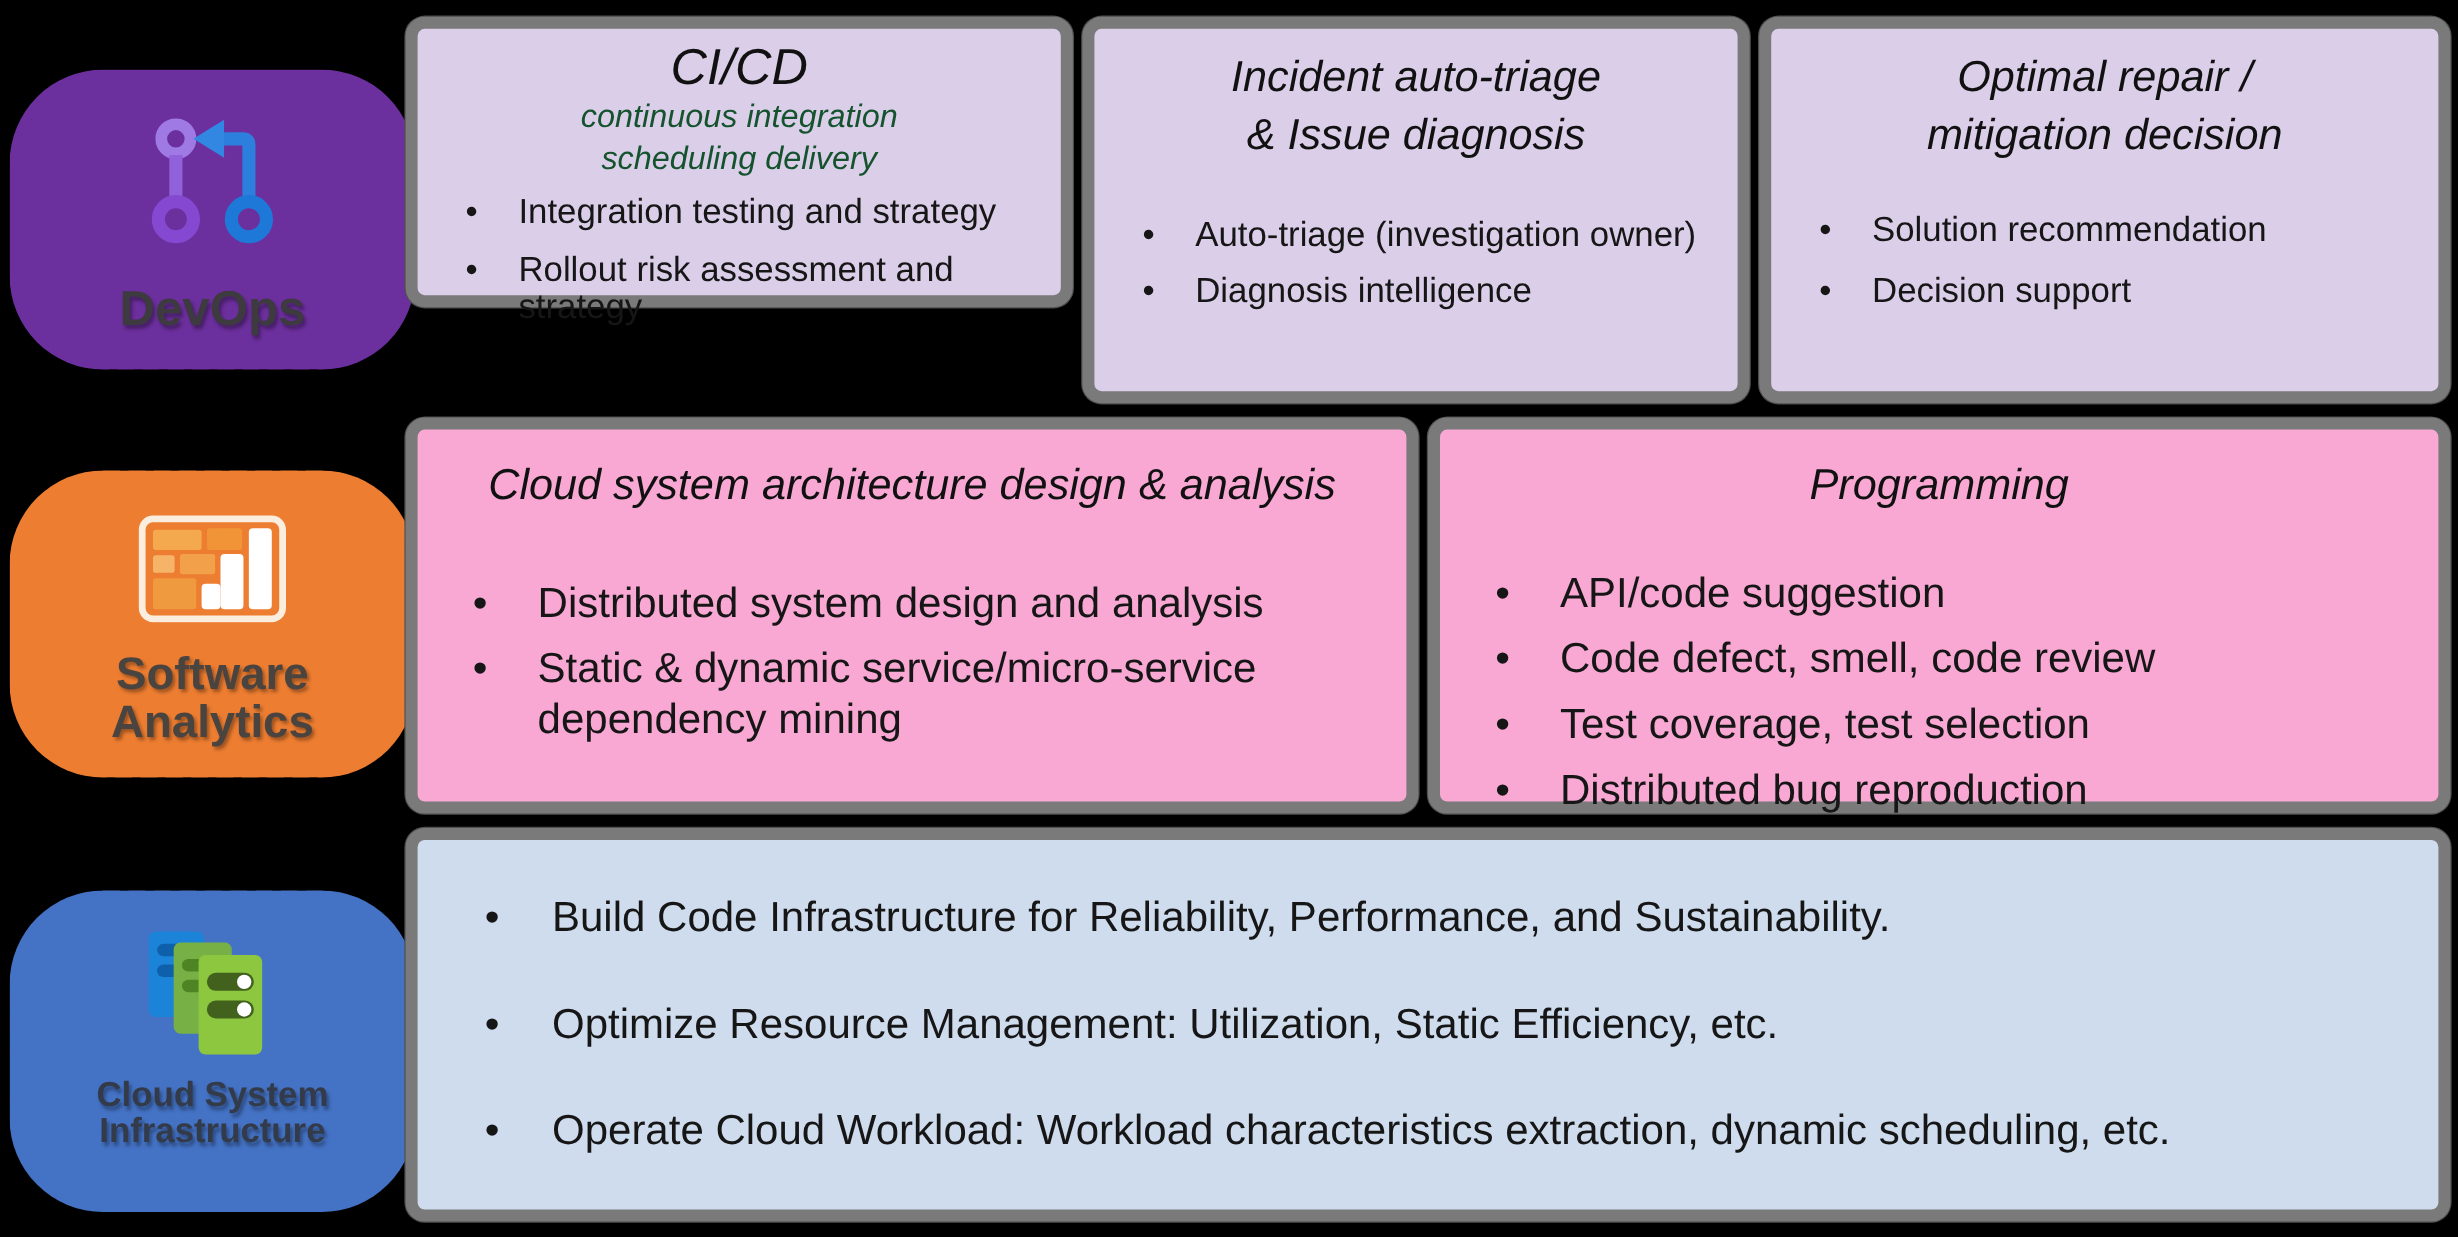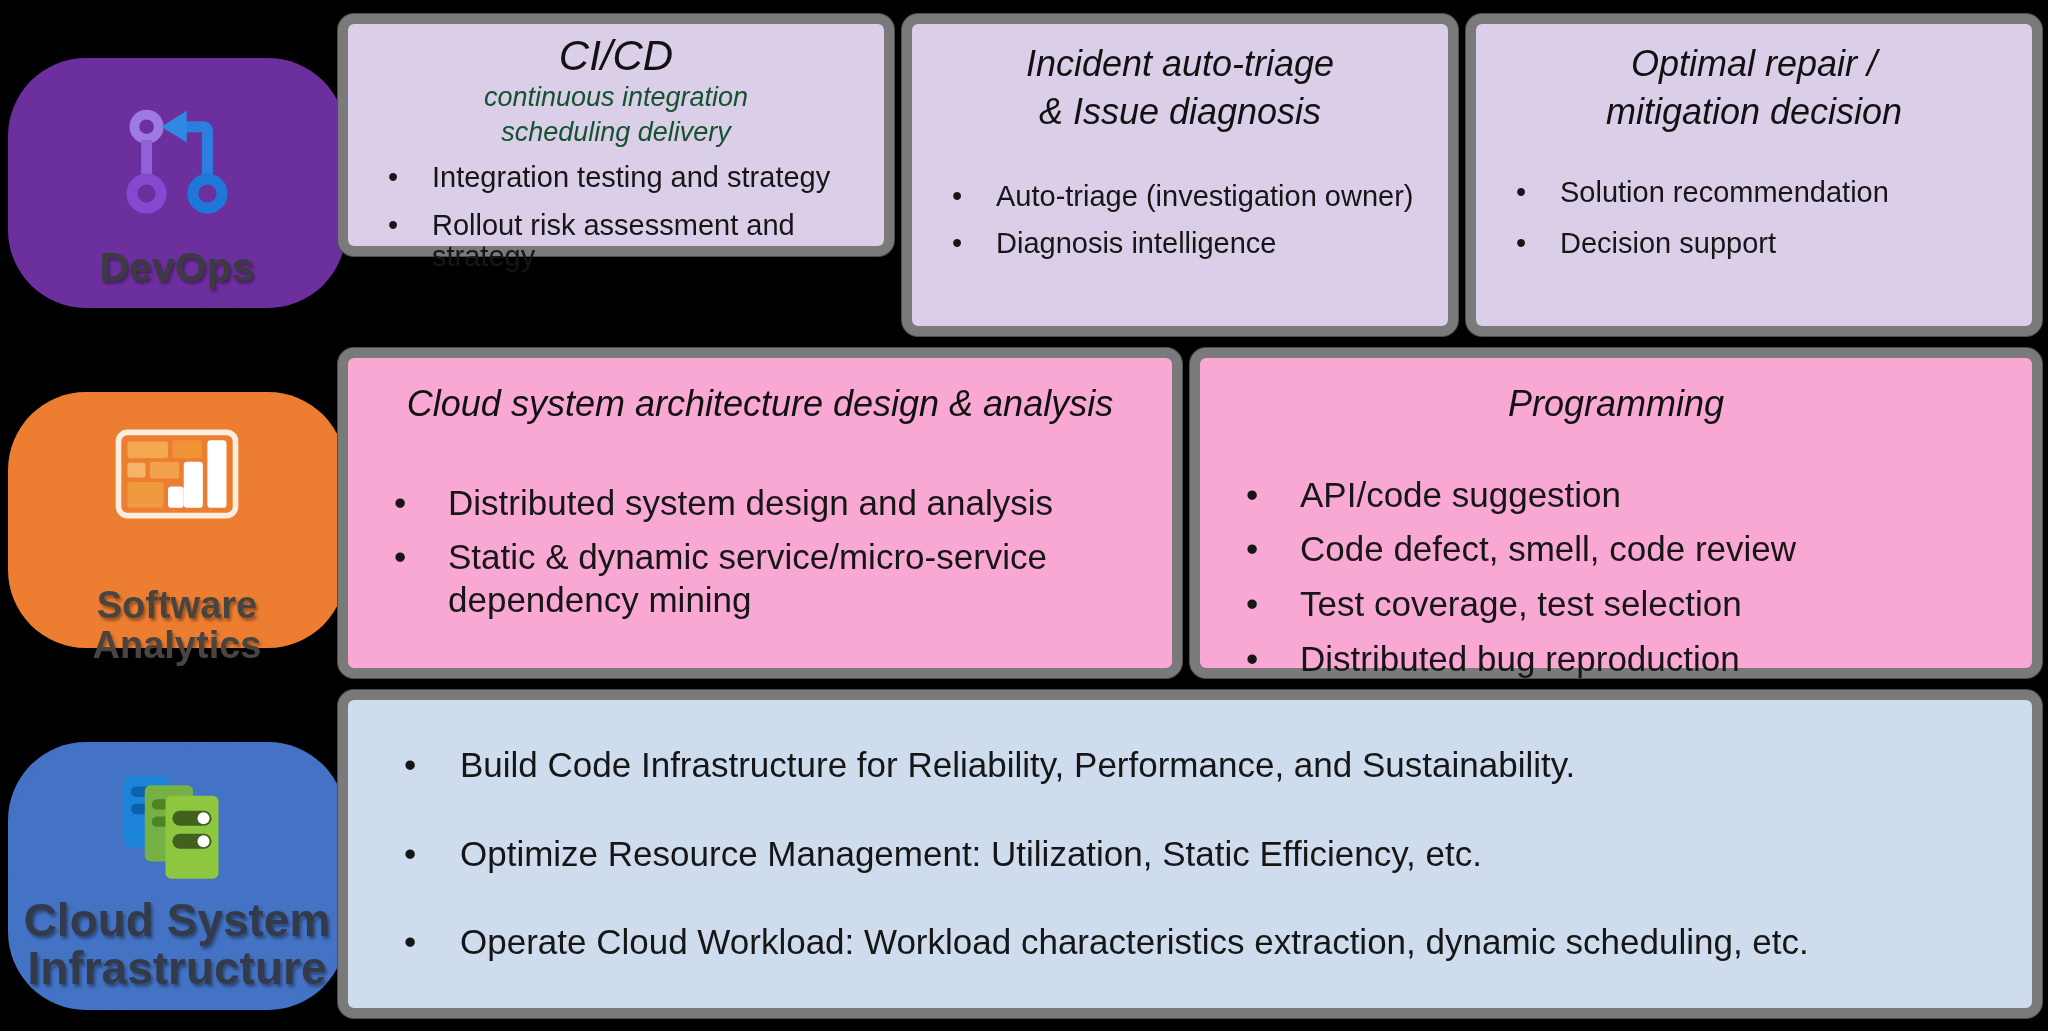--- a/index.html
+++ b/index.html
@@ -10,26 +10,26 @@
   
   .tag{
     position:absolute;border-radius:78px;border:7px dashed;
     background-clip:padding-box;box-sizing:border-box;
     display:flex;flex-direction:column;align-items:center;z-index:1;
   }
   .tag .tag-label{
     font-weight:700;color:#3d3a40;text-align:center;
     text-shadow:2px 3px 3px rgba(0,0,0,0.35);
   }
-  .tag-devops{left:8px;top:58px;width:338px;height:250px;background:#6c2f9e;border-color:#6c2f9e;justify-content:center;}
-  .tag-sa{left:8px;top:392px;width:338px;height:256px;background:#ed7d31;border-color:#ed7d31;gap:44px;}
+  .tag-devops{left:8px;top:58px;width:338px;height:250px;background:#6c2f9e;border-color:#6c2f9e;}
+  .tag-sa{left:8px;top:392px;width:338px;height:256px;background:#ed7d31;border-color:#ed7d31;}
   .tag-ci{left:8px;top:742px;width:338px;height:268px;background:#4472c4;border-color:#4472c4;}
   .tag-devops .tag-label{font-size:41px;margin-top:22px;}
   .tag-sa .tag-label{font-size:38px;line-height:1.06;margin-top:18px;color:#4a4440;}
-  .tag-ci .tag-label{font-size:46px;line-height:1.04;margin-top:12px;color:#333b4a;}
+  .tag-ci .tag-label{font-size:29px;line-height:1.04;margin-top:12px;color:#333b4a;}
   .tag-devops .icon-wrap{margin-top:30px;}
   .tag-sa .icon-wrap{margin-top:30px;}
   .tag-ci .icon-wrap{margin-top:26px;}
 
   
   .panel{
     position:absolute;border:10px solid #7a7a7a;border-radius:16px;
     box-sizing:border-box;z-index:2;
     box-shadow:0 0 0 1px #4f4f4f;
   }

